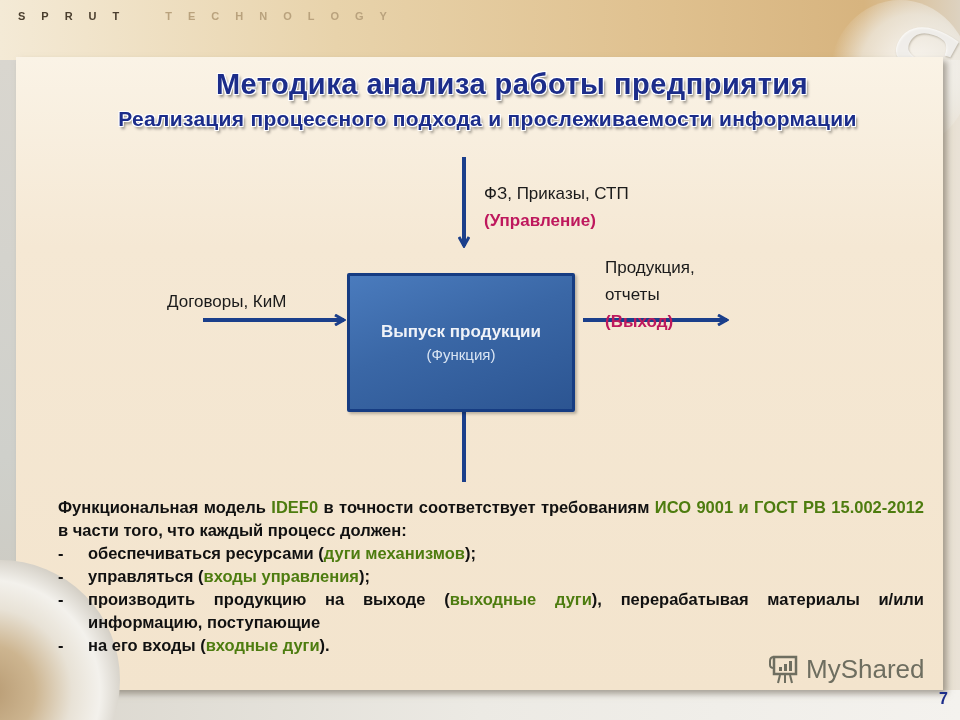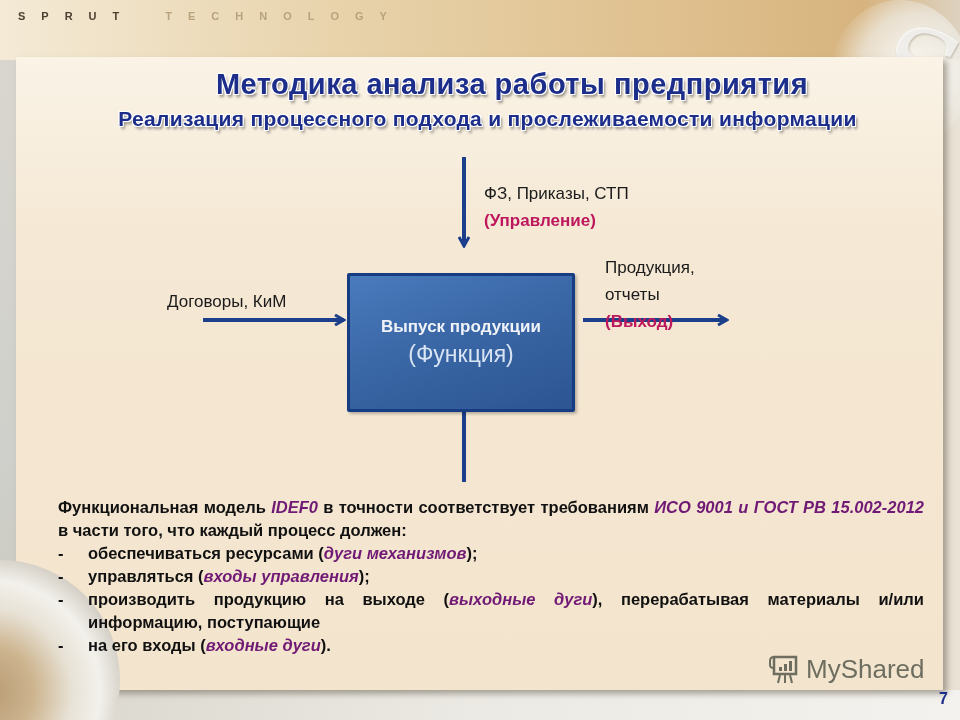--- a/index.html
+++ b/index.html
@@ -60,27 +60,27 @@
     .lbl .em { color: #be185d; font-weight: bold; }
     .func-box {
       position: absolute; left: 347px; top: 249px; width: 228px; height: 139px;
       background: linear-gradient(160deg, #4a7bbd 0%, #3a67a6 45%, #2c5592 100%);
       border: 3px solid #163c82; border-radius: 2px; box-sizing: border-box;
       display: flex; flex-direction: column; justify-content: center; align-items: center;
       box-shadow: 2px 2px 3px rgba(0,0,0,0.25);
       margin-top: 24px;
     }
     .func-title { color: #f0f3f8; font-weight: bold; font-size: 17px; }
-    .func-sub { color: #d8e4f3; font-size: 23px; margin-top: 4px; }
+    .func-sub { color: #d8e4f3; font-size: 15px; margin-top: 4px; }
     svg.arrows { position: absolute; left: 0; top: 0; }
     .body-text {
       position: absolute; left: 58px; top: 496px; width: 866px;
       font-size: 16.5px; font-weight: bold; color: #111; line-height: 23px;
     }
-    .body-text .hl { color: #701a75; font-style: italic; }
+    .body-text .hl { color: #4d7c0f; }
     .body-text .intro { text-align: justify; text-align-last: left; }
     .li { position: relative; padding-left: 30px; text-align: justify; }
     .li .dash { position: absolute; left: 0; top: 0; }
     .watermark {
       position: absolute; left: 768px; top: 653px; display: flex; align-items: center;
       color: #6e6e60; font-size: 26px;
     }
     .watermark svg { margin-right: 6px; }
     .page-num {
       position: absolute; left: 939px; top: 690px; font-size: 16px; font-weight: bold; color: #1c2d8a;

